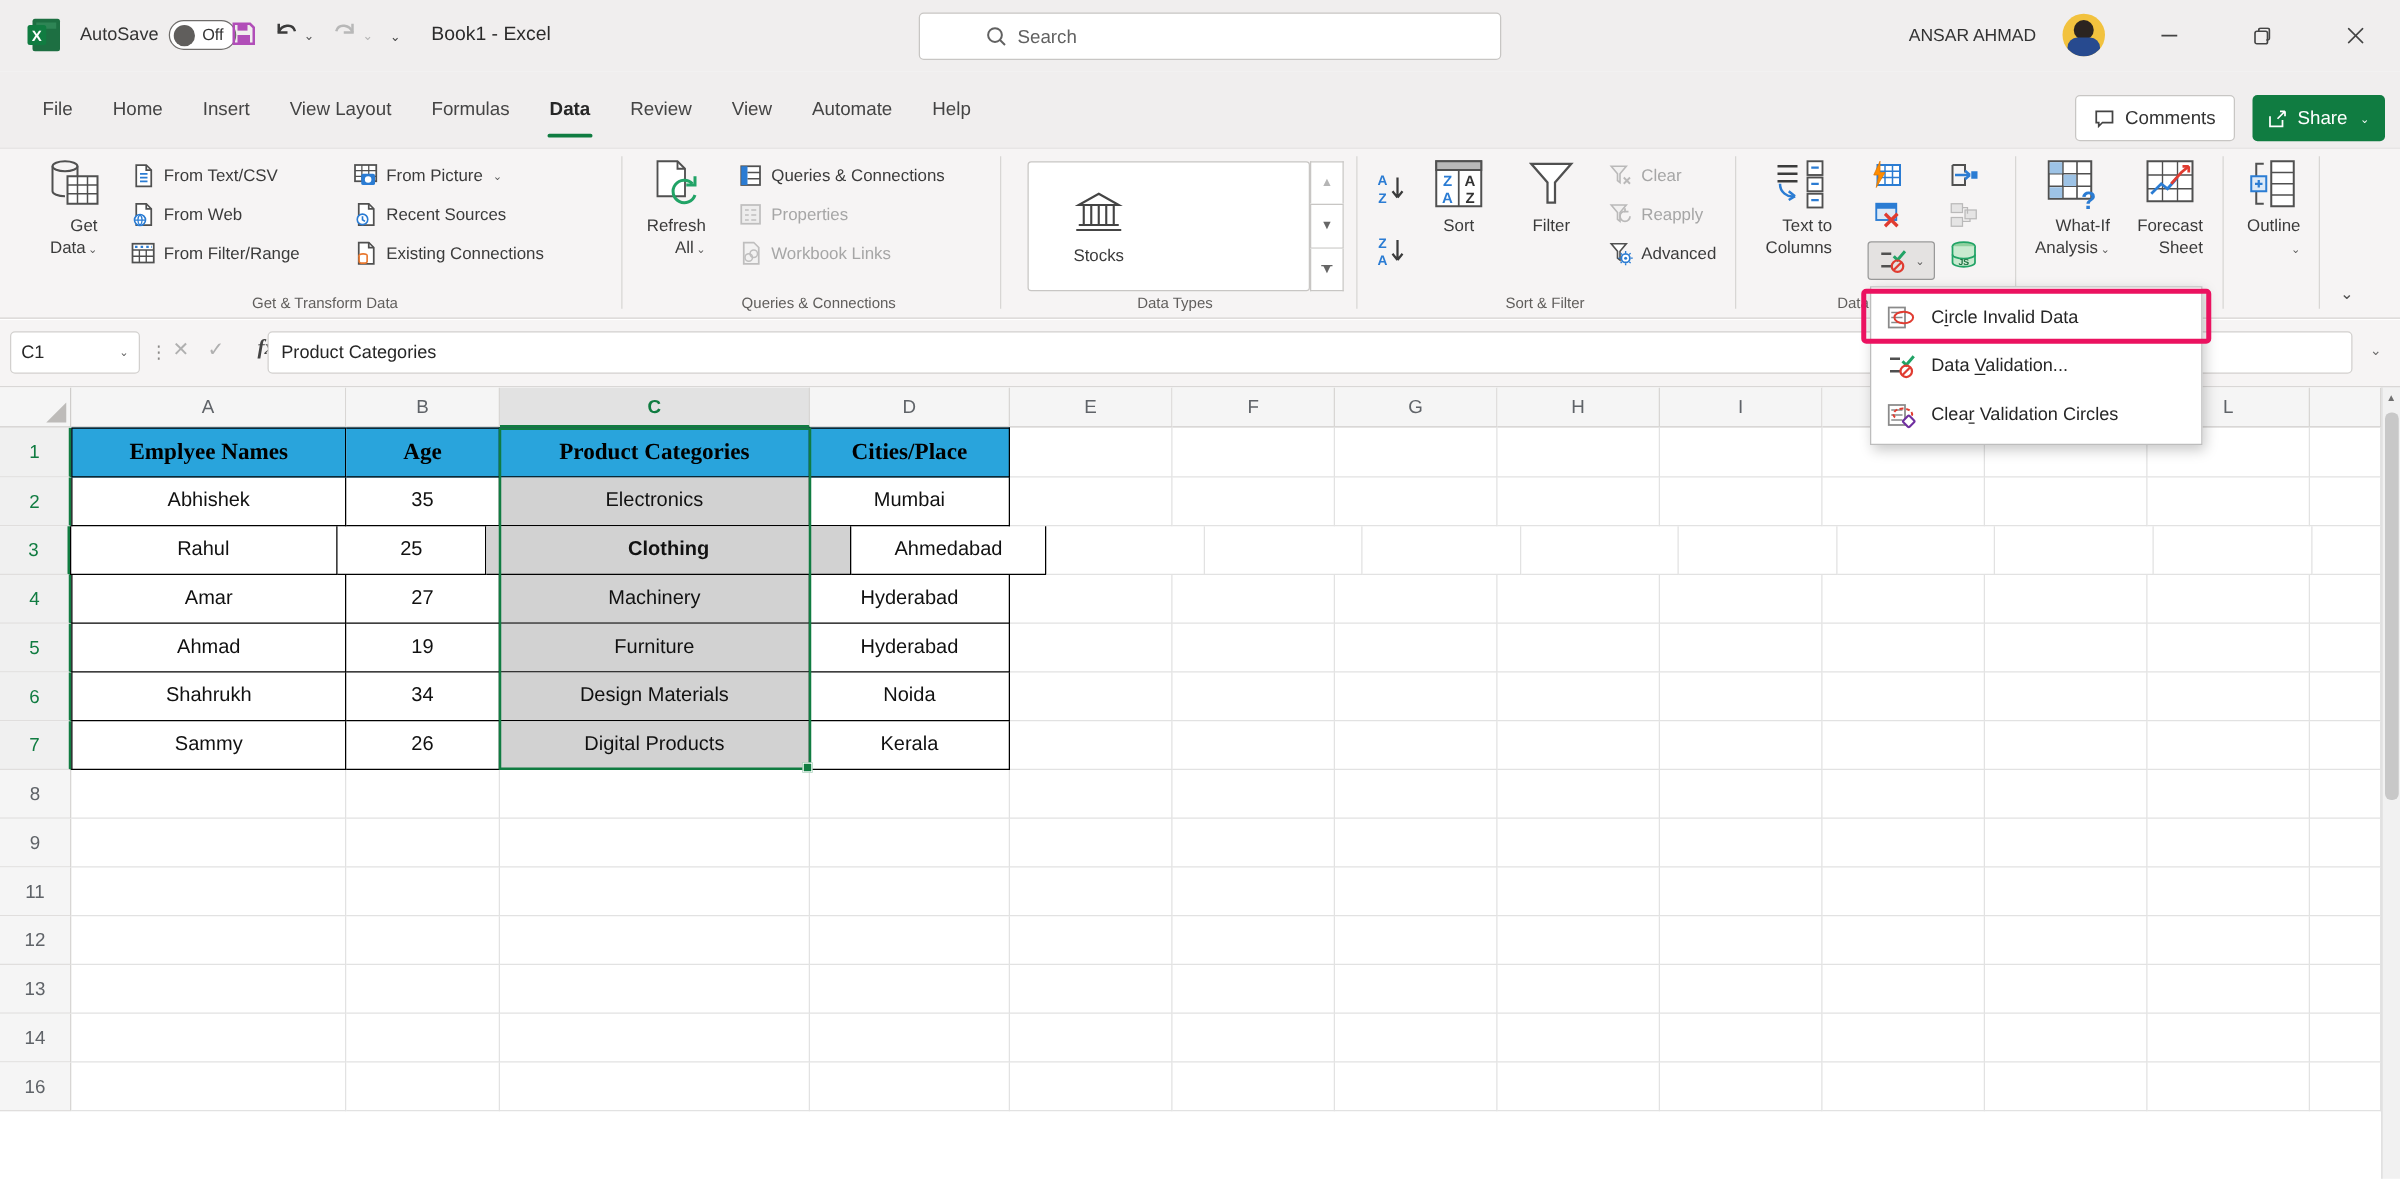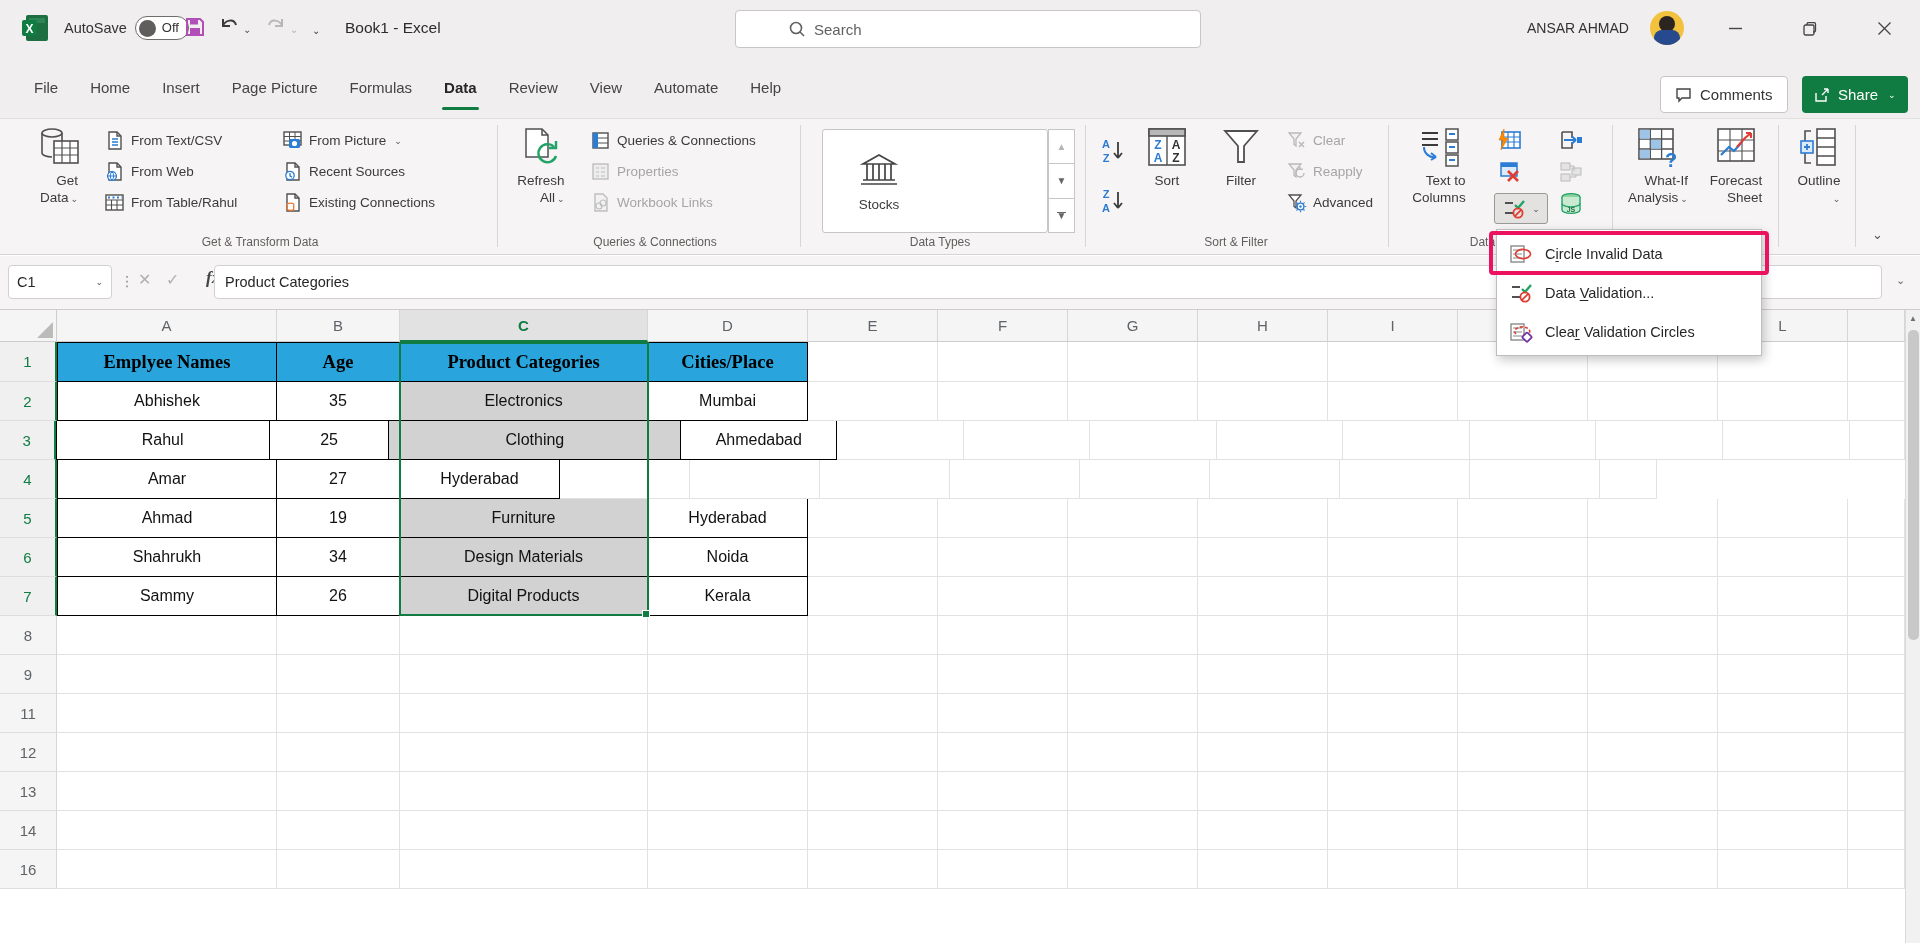--- a/index.html
+++ b/index.html
@@ -194,21 +194,21 @@
         <line x1="12.5" y1="0.5" x2="0.5" y2="12.5" stroke="#444" stroke-width="1.3"></line>
       </svg>
   </span>
 </div>
 
 <div id="tabrow">
   <div id="tabs">
       <div class="tab">File</div>
       <div class="tab">Home</div>
       <div class="tab">Insert</div>
-      <div class="tab">Page Picture</div>
+      <div class="tab">View Layout</div>
       <div class="tab">Formulas</div>
       <div class="tab active">Data</div>
       <div class="tab">Review</div>
       <div class="tab">View</div>
       <div class="tab">Automate</div>
       <div class="tab">Help</div>
     </div>
   <div id="comments-btn">
     <span>
       <svg width="17" height="16" viewBox="0 0 17 16">
@@ -275,21 +275,21 @@
         <span>From Web</span>
       </div>
       <div class="sbtn">
         <span>
           <svg class="icon20" viewBox="0 0 21 21">
             <rect x="2" y="3" width="17" height="15" fill="#fff" stroke="#505050" stroke-width="1.4"></rect>
             <path d="M2 8 h17 M2 13 h17 M7.5 8 v10 M13 8 v10" stroke="#505050" stroke-width="1.1"></path>
             <path d="M4 5.5 h2 M8.5 5.5 h2 M13 5.5 h2 M17 5.5 h0.5" stroke="#2b7cd3" stroke-width="1.8" stroke-dasharray="2 1.4"></path>
           </svg>
         </span>
-        <span>From Table/Rahul</span>
+        <span>From Filter/Range</span>
       </div>
     </div>
   <div class="smallcol" style="left:282px;top:8px" id="gt-col2">
       <div class="sbtn">
         <span>
           <svg class="icon20" viewBox="0 0 21 21">
             <rect x="2" y="2" width="17" height="13" fill="#fff" stroke="#505050" stroke-width="1.4"></rect>
             <path d="M2 6.5 h17 M2 11 h17 M7.5 2 v13 M13 2 v13" stroke="#505050" stroke-width="1"></path>
             <rect x="7" y="9" width="11" height="9" rx="1.5" fill="#2b7cd3"></rect>
             <circle cx="12.5" cy="13.5" r="2.6" fill="#fff"></circle>
@@ -630,36 +630,37 @@
         <div class="cell" style="width: 130px;"></div>
         <div class="cell" style="width: 130px;"></div>
         <div class="cell" style="width: 130px;"></div>
         <div class="cell" style="width: 130px;"></div>
         <div class="cell" style="width: 57px;"></div>
       </div>
       <div class="srow" style="height: 39px;">
         <div class="rh sel">3</div>
         <div class="cell tbl first" style="width: 220px;">Rahul</div>
         <div class="cell tbl" style="width: 123px;">25</div>
-        <div class="cell tbl selfill" style="width: 300px;">Clothing</div>
+        <div class="cell tbl selfill" style="width: 300px; font-weight: bold;">Clothing</div>
         <div class="cell tbl" style="width: 160px;">Ahmedabad</div>
         <div class="cell" style="width: 130px;"></div>
         <div class="cell" style="width: 130px;"></div>
         <div class="cell" style="width: 130px;"></div>
         <div class="cell" style="width: 130px;"></div>
         <div class="cell" style="width: 130px;"></div>
         <div class="cell" style="width: 130px;"></div>
         <div class="cell" style="width: 130px;"></div>
         <div class="cell" style="width: 130px;"></div>
         <div class="cell" style="width: 57px;"></div>
       </div>
       <div class="srow" style="height: 39px;">
         <div class="rh sel">4</div>
         <div class="cell tbl first" style="width: 220px;">Amar</div>
         <div class="cell tbl" style="width: 123px;">27</div>
+        <div class="cell tbl selfill" style="width: 248px;">Machinery</div>
         <div class="cell tbl" style="width: 160px;">Hyderabad</div>
         <div class="cell" style="width: 130px;"></div>
         <div class="cell" style="width: 130px;"></div>
         <div class="cell" style="width: 130px;"></div>
         <div class="cell" style="width: 130px;"></div>
         <div class="cell" style="width: 130px;"></div>
         <div class="cell" style="width: 130px;"></div>
         <div class="cell" style="width: 130px;"></div>
         <div class="cell" style="width: 130px;"></div>
         <div class="cell" style="width: 57px;"></div>

